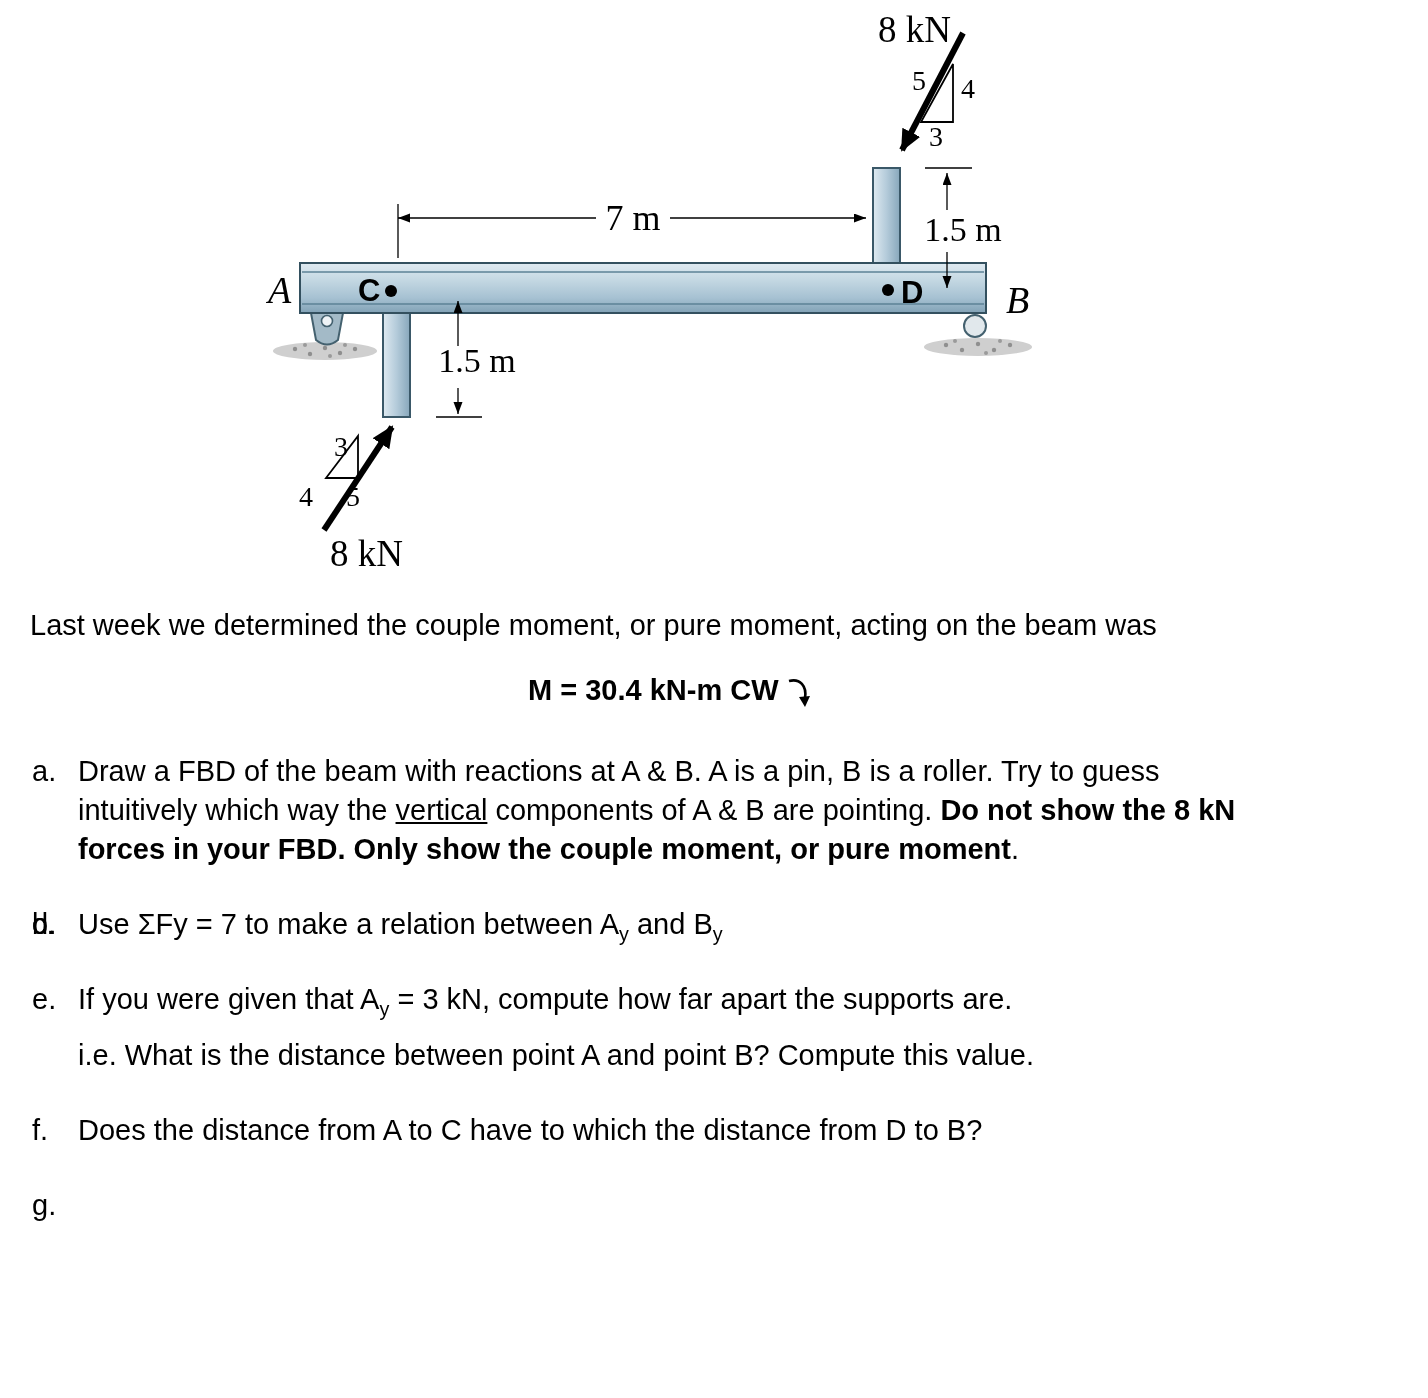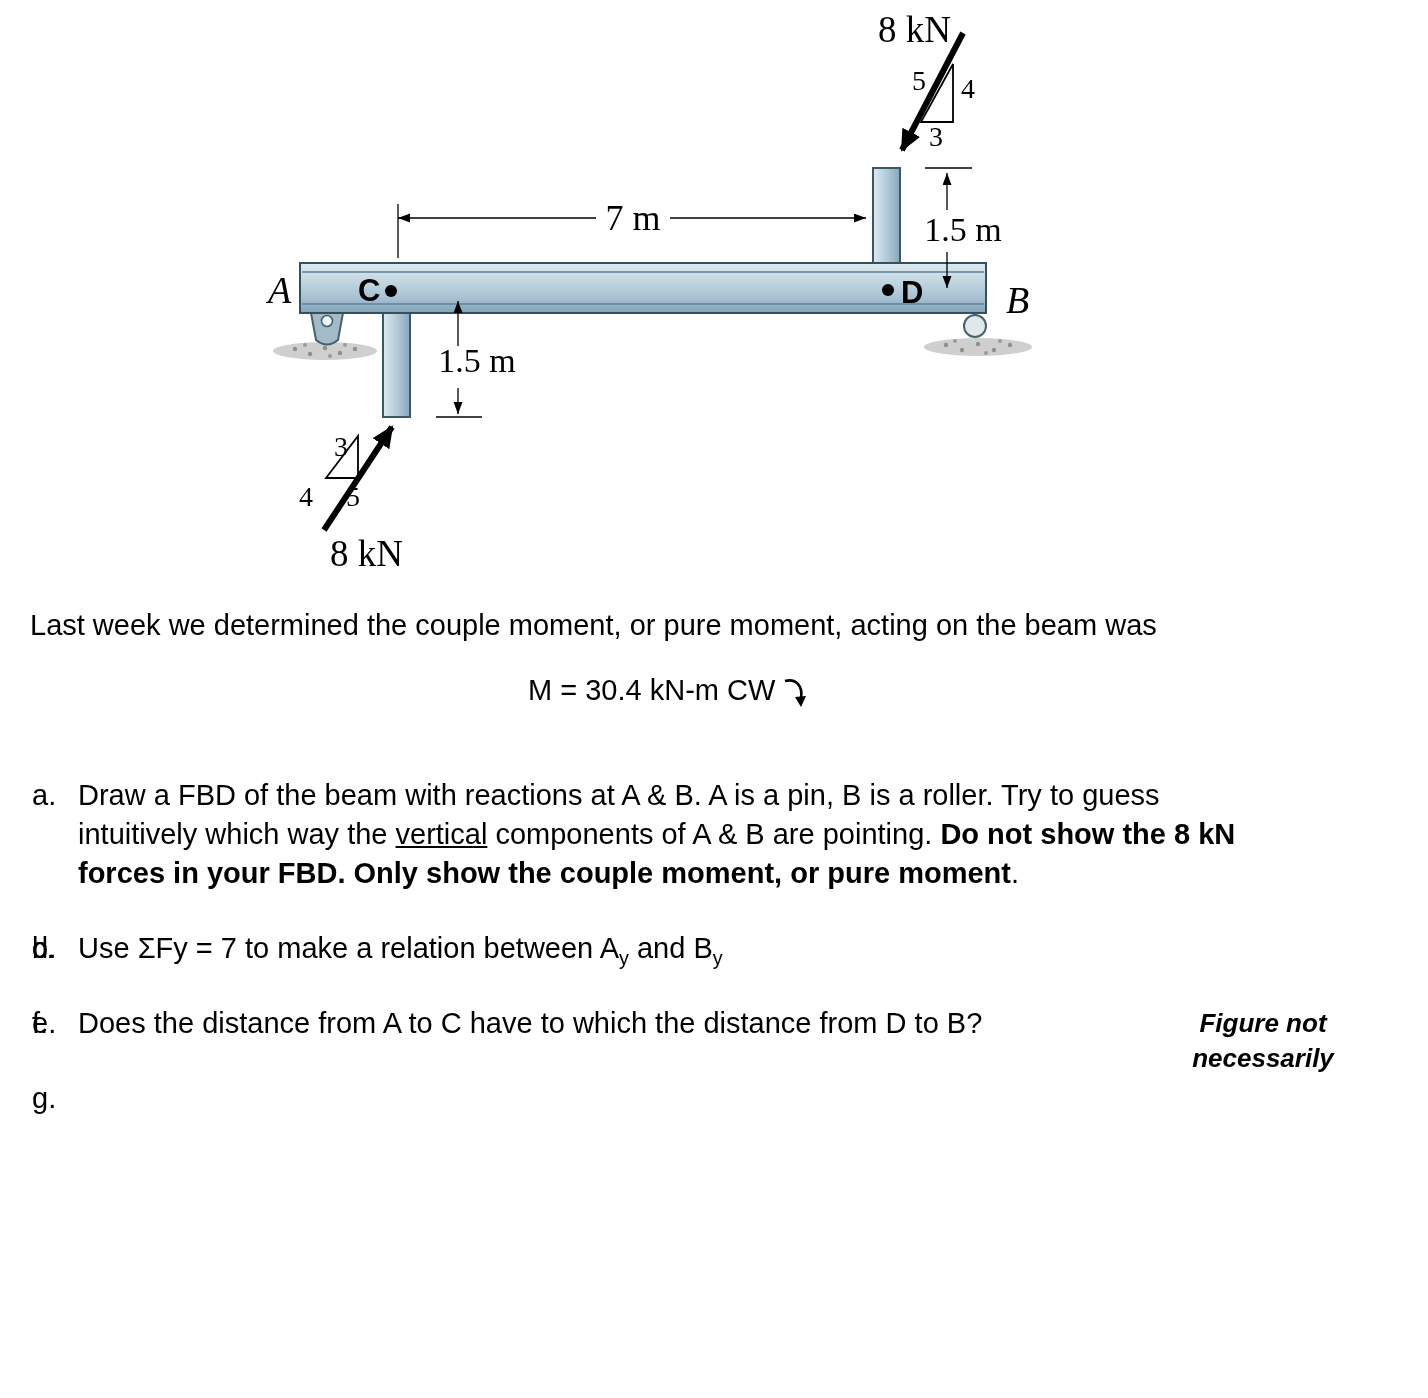--- a/index.html
+++ b/index.html
@@ -4,21 +4,21 @@
 <style>
   html,body{margin:0;padding:0;background:#ffffff;color:#000;}
   body{width:1428px;height:1398px;font-family:"Liberation Sans",sans-serif;position:relative;overflow:hidden;}
   .page{position:relative;width:1428px;height:1398px;}
   .figure-wrap{position:absolute;top:0;left:0;width:1428px;height:600px;}
   svg{display:block;}
   .svg-serif{font-family:"Liberation Serif",serif;}
   .svg-sans-bold{font-family:"Liberation Sans",sans-serif;font-weight:bold;}
   .content{position:absolute;left:30px;top:606px;width:1368px;font-size:29px;line-height:39px;}
   .intro-line{margin:0 0 26px 0;}
-  .moment-line{margin:0 0 66px 0;padding-left:498px;white-space:nowrap;}
+  .moment-line{margin:0 0 42px 0;padding-left:498px;white-space:nowrap;font-weight:bold;}
   .cw-arrow{display:inline-block;vertical-align:-10px;margin-left:6px;}
   .q{position:relative;margin:0 0 36px 0;}
   .q-letter{position:absolute;left:2px;top:0;}
   .q-body{margin-left:48px;max-width:1195px;}
   .q-line2{margin-top:17px;}
   .bold{font-weight:bold;}
   .underline{text-decoration:underline;}
   sub{font-size:0.68em;line-height:0;}
   .scale-note{position:absolute;right:0;top:2px;width:270px;text-align:center;font-style:italic;font-weight:bold;font-size:26px;line-height:35px;}
 </style>
@@ -168,22 +168,27 @@
 
     <div class="q">
       <span class="q-letter">d.</span>
       <div class="q-body">
         <span>Use ΣFy = 7  to make a relation between A</span><sub>y</sub><span> and B</span><sub>y</sub>
       </div>
     </div>
 
     <div class="q">
       <span class="q-letter">e.</span>
+      <div class="q-body">
+        <div>
+          <span>If you were given that A</span><sub>y</sub><span> = 3 kN, compute how far apart the supports are.</span>
+        </div>
+        <div class="q-line2">i.e.  What is the distance between point A and point B?  Compute this value.</div>
+      </div>
       <div class="scale-note">
-        <div>Figure not necessarily</div>
       </div>
     </div>
 
     <div class="q">
       <span class="q-letter">f.</span>
       <div class="q-body">Does the distance from A to C have to which the distance from D to B?</div>
     </div>
 
     <div class="q">
       <span class="q-letter">g.</span>

